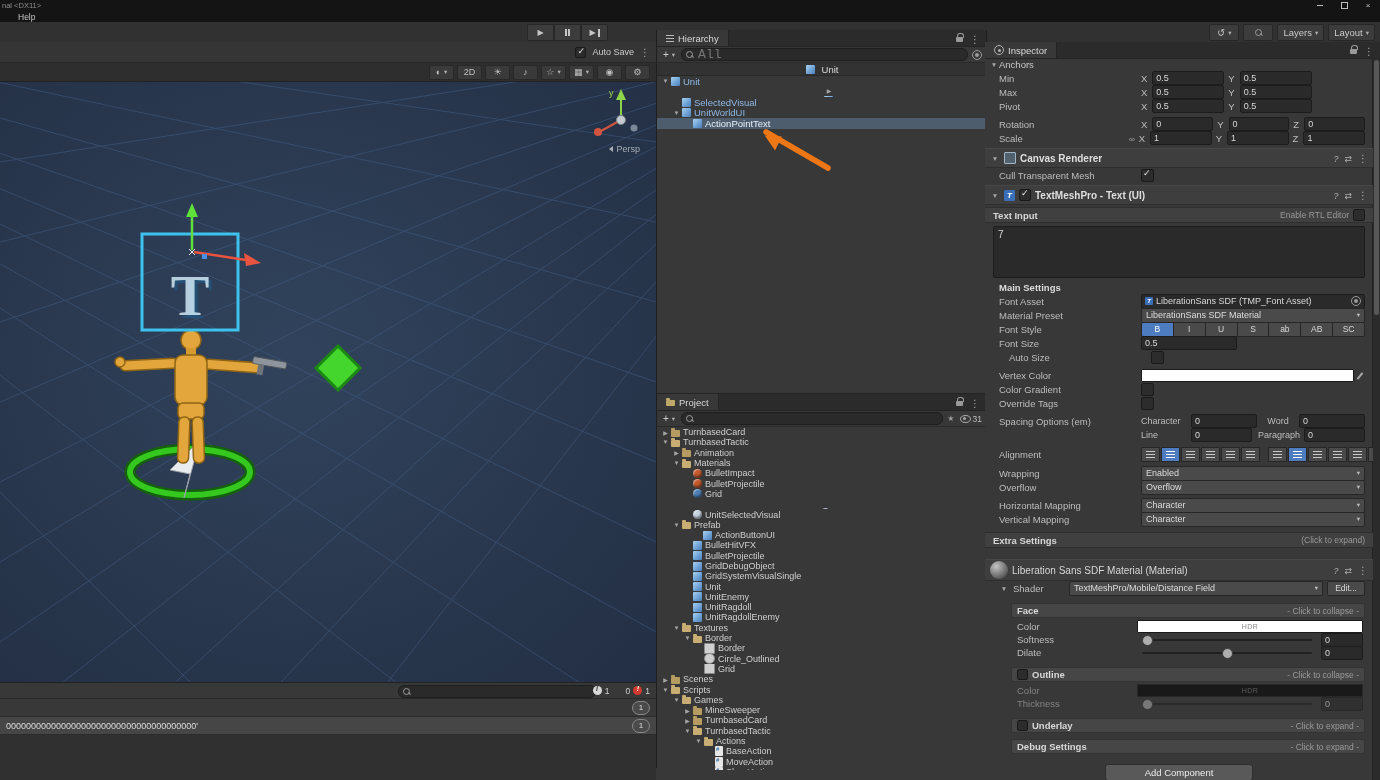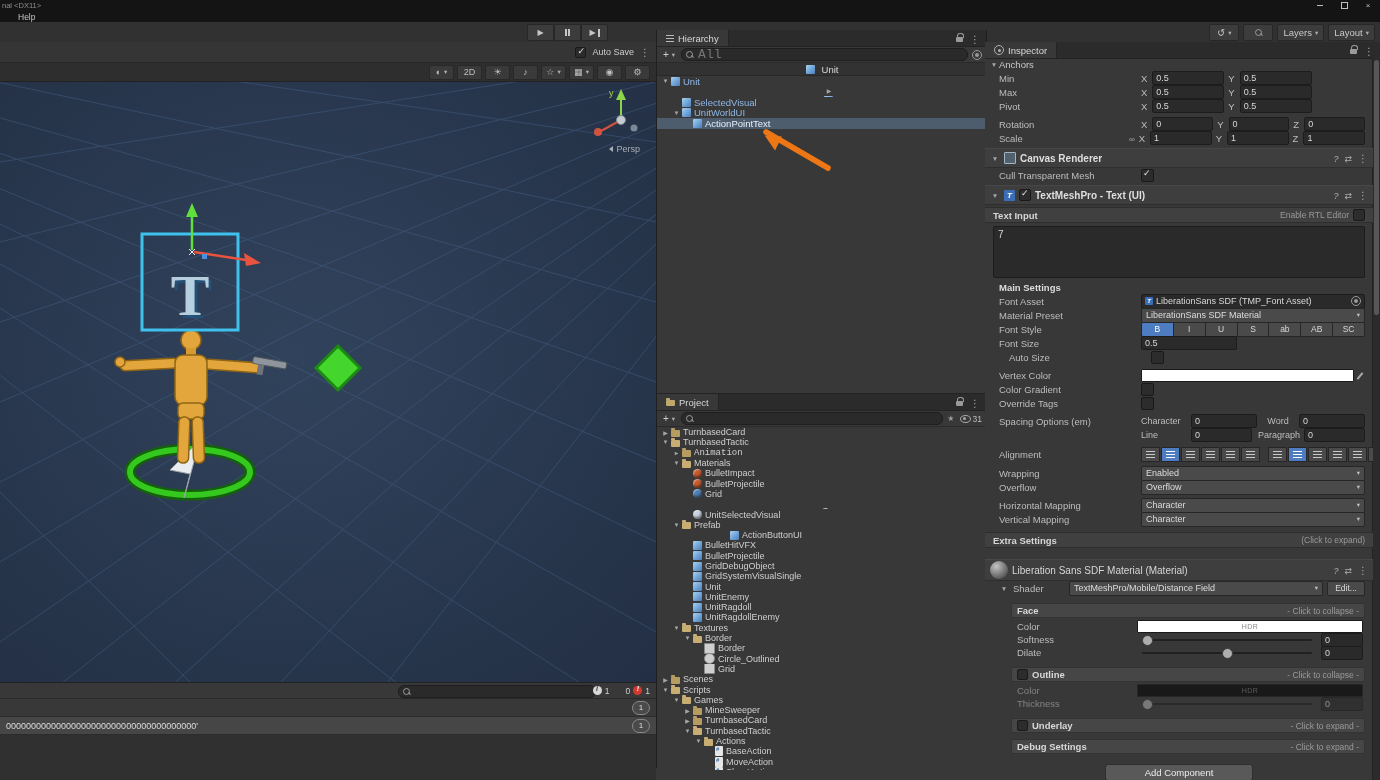--- a/index.html
+++ b/index.html
@@ -418,21 +418,21 @@
           <div class="trow" style="padding-left: 4px;">
             <span class="exp fo-closed"></span>
             <span class="ti ti-folder"></span>
             <span class="tlbl">TurnbasedCard</span>
           </div>
           <div class="trow" style="padding-left: 4px;">
             <span class="exp fo-open"></span>
             <span class="ti ti-folder-open"></span>
             <span class="tlbl">TurnbasedTactic</span>
           </div>
-          <div class="trow" style="padding-left: 15px; font-family: Liberation Mono, monospace;">
+          <div class="trow" style="padding-left: 15px;">
             <span class="exp fo-closed"></span>
             <span class="ti ti-folder"></span>
             <span class="tlbl">Animation</span>
           </div>
           <div class="trow" style="padding-left: 15px;">
             <span class="exp fo-open"></span>
             <span class="ti ti-folder-open"></span>
             <span class="tlbl">Materials</span>
           </div>
           <div class="trow" style="padding-left: 26px;">
@@ -458,21 +458,21 @@
           <div class="trow" style="padding-left: 26px;">
             <span class="exp"></span>
             <span class="ti ti-mat" style="background: rgb(201, 212, 226);"></span>
             <span class="tlbl">UnitSelectedVisual</span>
           </div>
           <div class="trow" style="padding-left: 15px;">
             <span class="exp fo-open"></span>
             <span class="ti ti-folder-open"></span>
             <span class="tlbl">Prefab</span>
           </div>
-          <div class="trow" style="padding-left: 36px; margin-left: 27px;">
+          <div class="trow" style="padding-left: 36px;">
             <span class="exp"></span>
             <span class="ti ti-prefab"></span>
             <span class="tlbl">ActionButtonUI</span>
           </div>
           <div class="trow" style="padding-left: 26px;">
             <span class="exp"></span>
             <span class="ti ti-prefab"></span>
             <span class="tlbl">BulletHitVFX</span>
           </div>
           <div class="trow" style="padding-left: 26px;">

